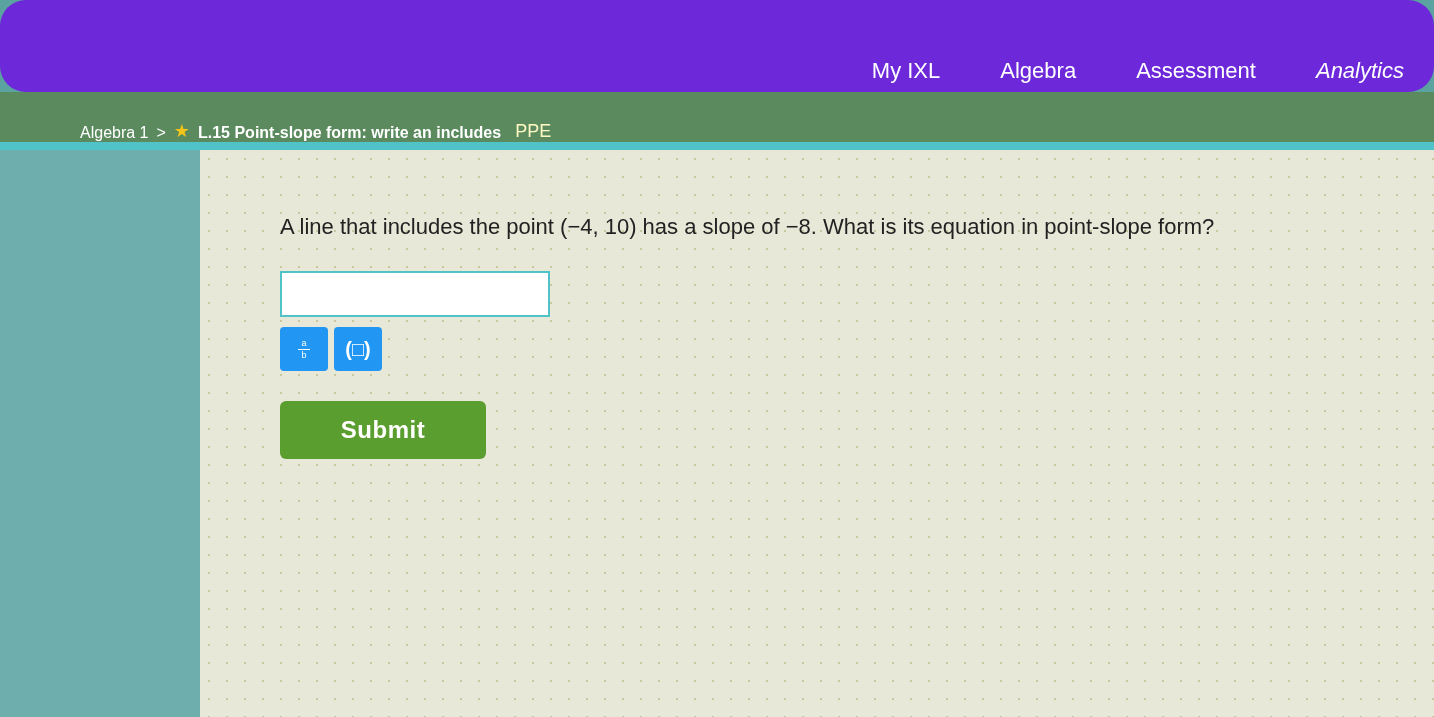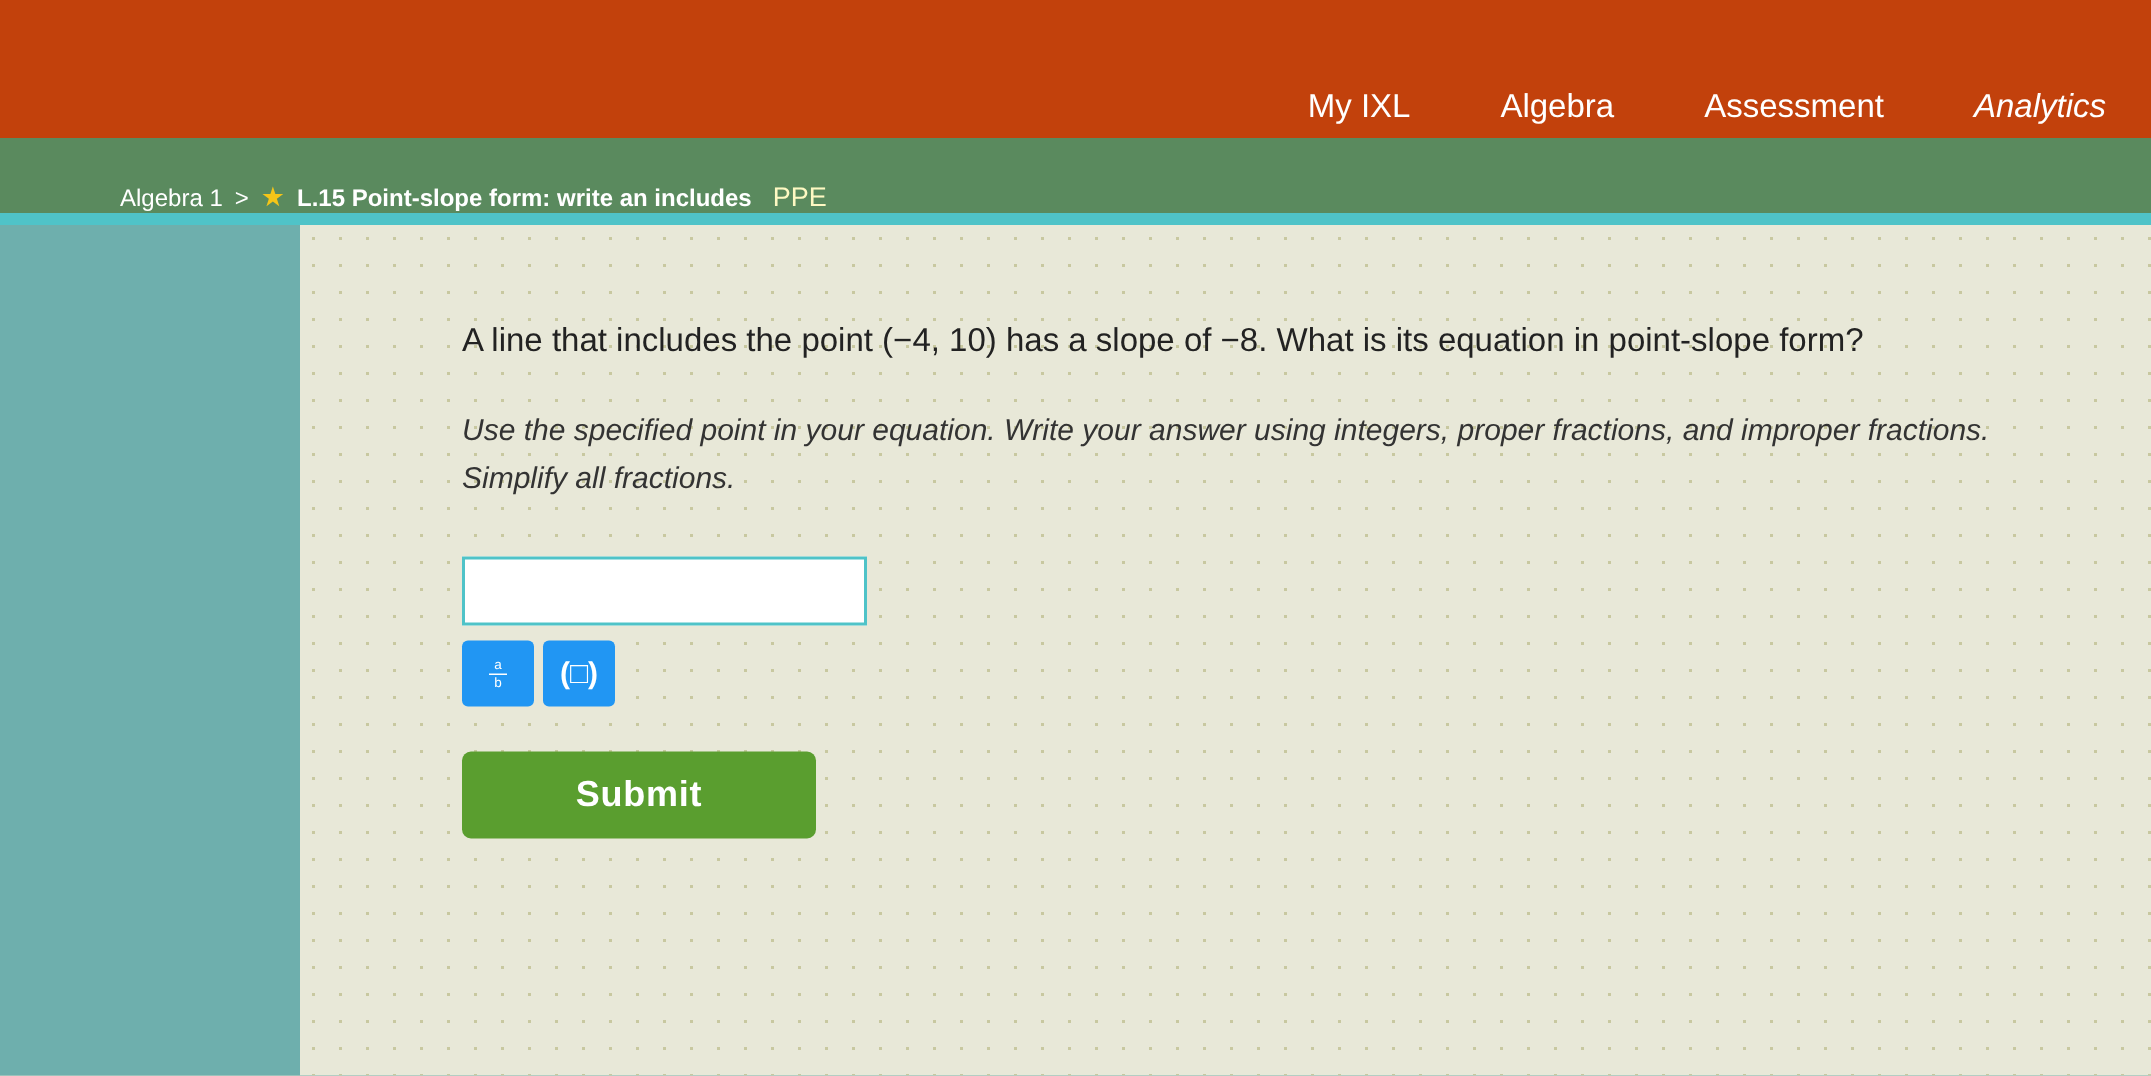--- a/index.html
+++ b/index.html
@@ -13,26 +13,27 @@
       position: relative;
     }
 
     
     .top-nav {
       position: absolute;
       top: 0;
       left: 0;
       right: 0;
       height: 92px;
-      background: #c2410c;
+      background: #6d28d9;
       display: flex;
       align-items: flex-end;
       justify-content: flex-end;
       padding-bottom: 8px;
       padding-right: 30px;
+      border-radius: 26px;
     }
 
     .nav-links {
       display: flex;
       gap: 60px;
       align-items: center;
     }
 
     .nav-link {
       color: white;
@@ -109,21 +110,20 @@
       background: #e8e8d8;
       
       background-image: radial-gradient(circle, #c8c8a0 1px, transparent 1px);
       background-size: 18px 18px;
       padding: 60px 80px 60px 80px;
     }
 
     
     .content-card {
       max-width: 1050px;
-      margin-left: 28px;
     }
 
     .question-text {
       font-size: 22px;
       color: #222;
       line-height: 1.5;
       margin-bottom: 28px;
       font-weight: 400;
     }
 
@@ -189,21 +189,21 @@
       text-align: center;
     }
 
     .fraction-icon .den {
       font-size: 9px;
       line-height: 1;
     }
 
     
     .submit-btn {
-      width: 236px;
+      width: 206px;
       height: 58px;
       background: #5a9e2f;
       border: none;
       border-radius: 6px;
       color: white;
       font-size: 24px;
       font-weight: bold;
       cursor: pointer;
       letter-spacing: 0.5px;
     }
@@ -244,21 +244,20 @@
 
 <div class="left-sidebar"></div>
 
 <div class="main-content">
   <div class="content-card">
 
     
     <p class="question-text">A line that includes the point (−4, 10) has a slope of −8. What is its equation in point-slope form?</p>
 
     
-    <p class="instruction-text">Use the specified point in your equation. Write your answer using integers, proper fractions, and improper fractions. Simplify all fractions.</p>
 
     
     <div class="answer-area">
       <input class="answer-input" type="text" placeholder="" style="">
 
       <div class="toolbar-buttons">
 
         <button class="toolbar-btn" title="Insert fraction">
           <span class="fraction-icon">
             <span class="num">a</span>

